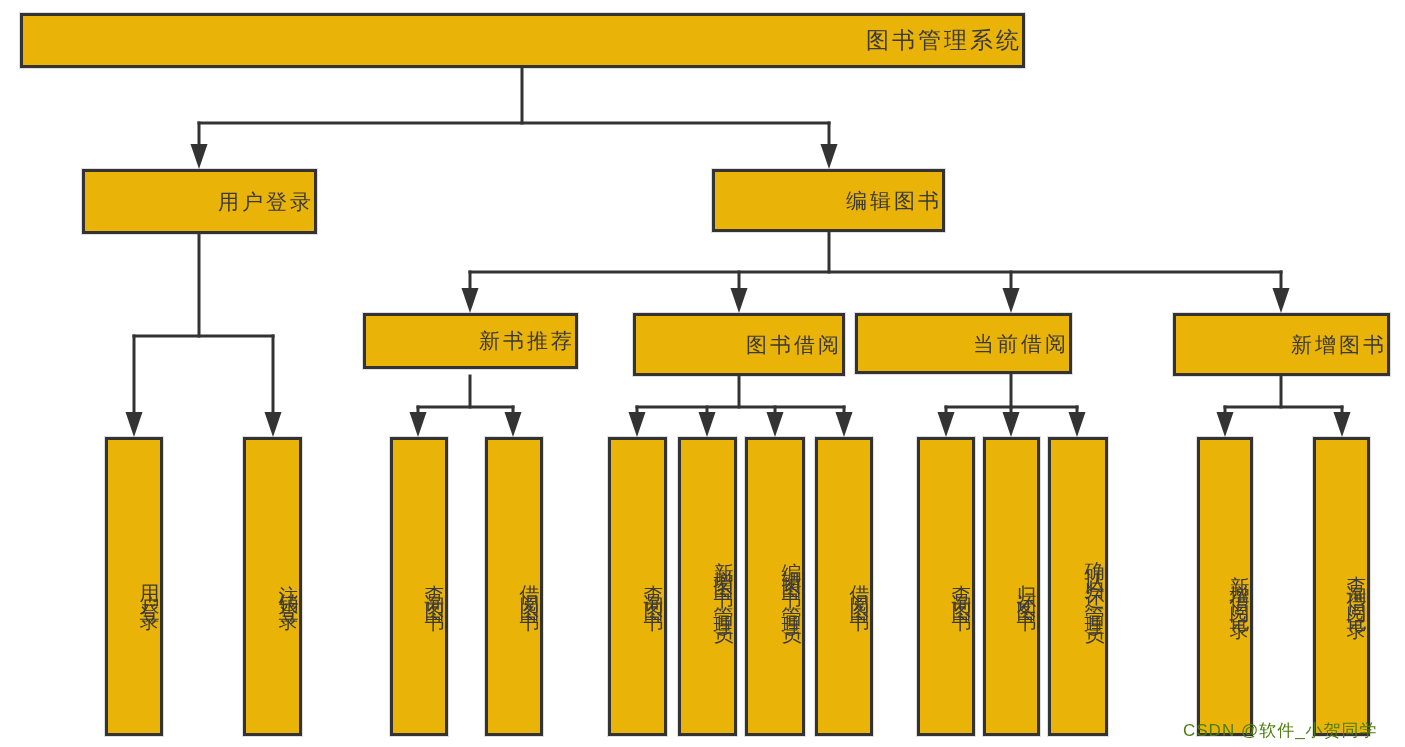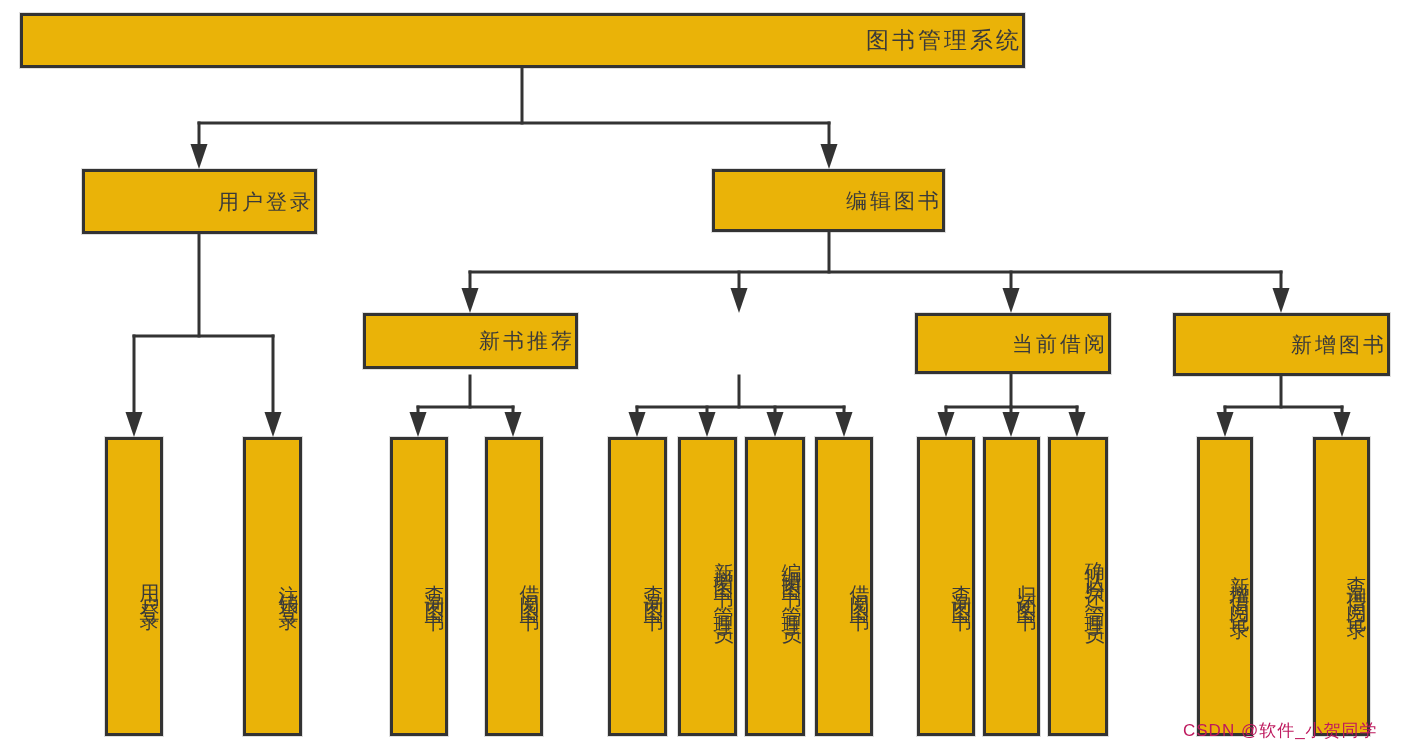--- a/index.html
+++ b/index.html
@@ -44,21 +44,21 @@
     font-size: 20px;
     letter-spacing: 9px;
     line-height: 1;
     white-space: nowrap;
   }
   .watermark {
     position: absolute;
     left: 1183px;
     top: 719px;
     font-size: 17px;
-    color: #be185d;
+    color: #4d7c0f;
     white-space: nowrap;
     letter-spacing: 1px;
   }
 </style>
 </head>
 <body>
 
 <div class="canvas">
 
   <svg class="connectors" viewBox="0 0 1405 747" xmlns="http://www.w3.org/2000/svg">
@@ -146,21 +146,24 @@
   <div class="node lvl h" style="left:82px;top:169px;width:235px;height:65px">
     <span>用户登录</span>
   </div>
   <div class="node lvl h" style="left:712px;top:169px;width:233px;height:63px">
     <span>编辑图书</span>
   </div>
 
   <div class="node lvl h" style="left:363px;top:313px;width:215px;height:56px">
     <span>新书推荐</span>
   </div>
-  <div class="node lvl h" style="left:915px;top:313px;width:196px;height:61px">
+  <div class="node lvl h" style="left:633px;top:313px;width:212px;height:63px">
+    <span>图书借阅</span>
+  </div>
+  <div class="node lvl h" style="left:855px;top:313px;width:217px;height:61px">
     <span>当前借阅</span>
   </div>
   <div class="node lvl h" style="left:1173px;top:313px;width:217px;height:63px">
     <span>新增图书</span>
   </div>
 
   <div class="node v" style="left:105px;top:437px;width:58px;height:299px">
     <span>用户登录</span>
   </div>
   <div class="node v" style="left:243px;top:437px;width:59px;height:299px">

